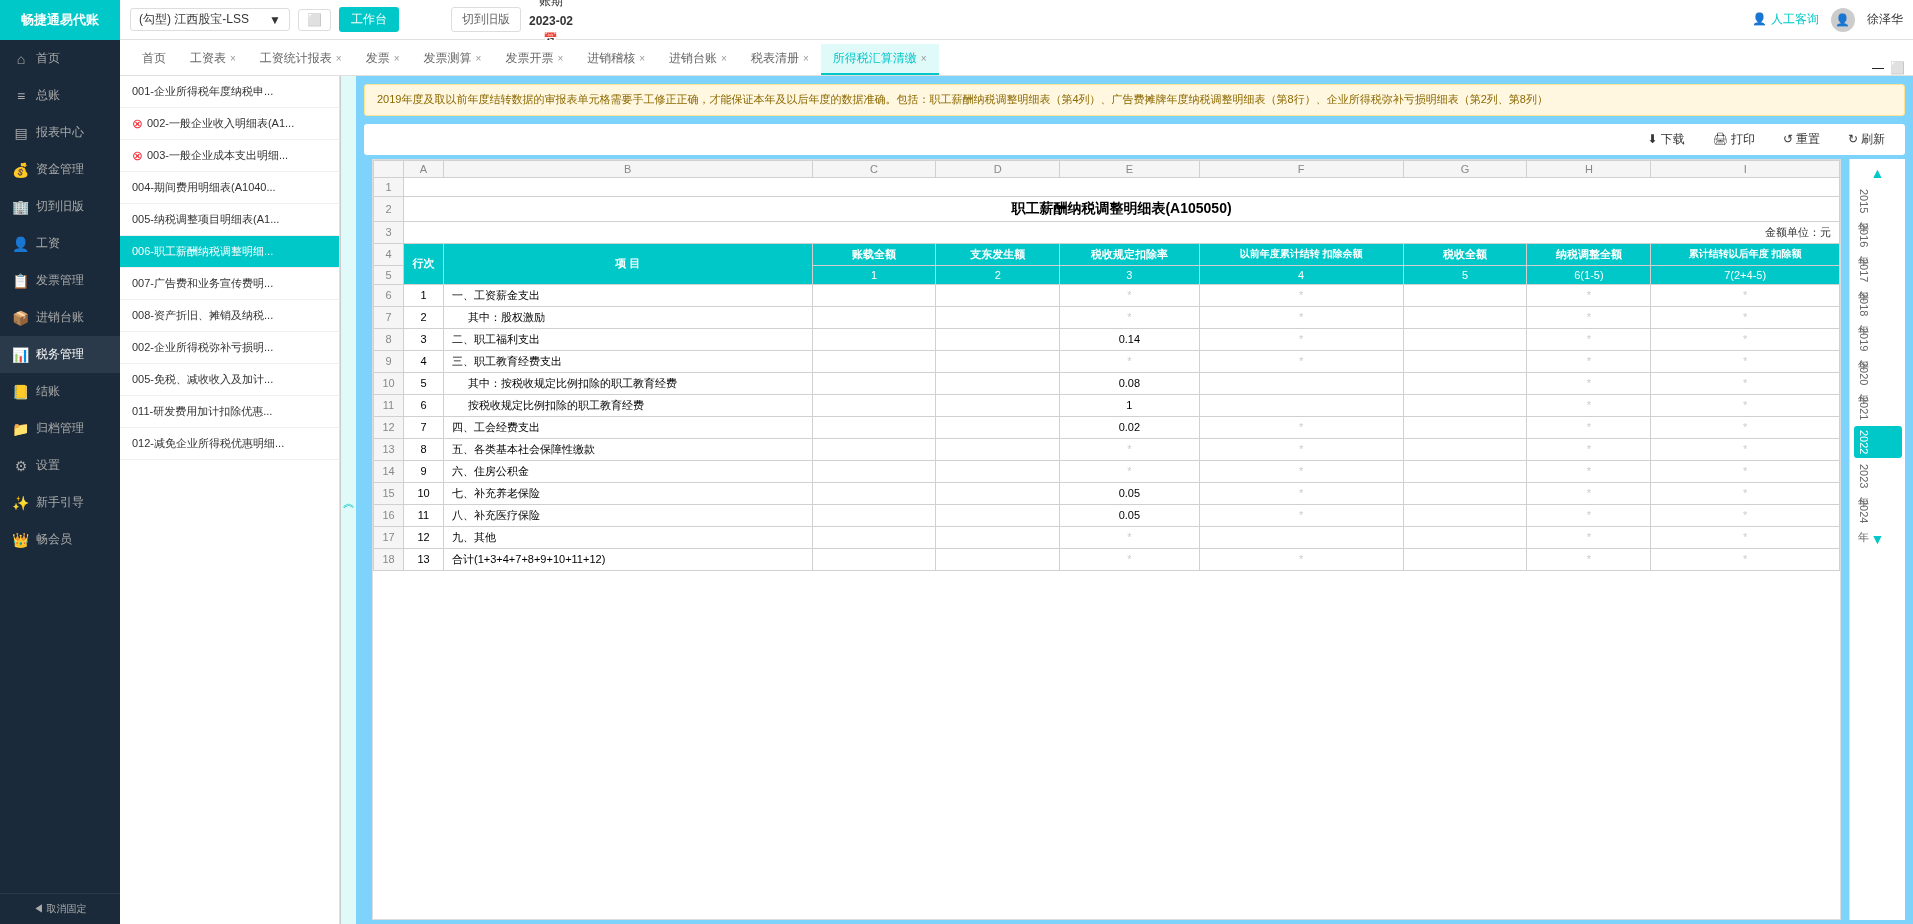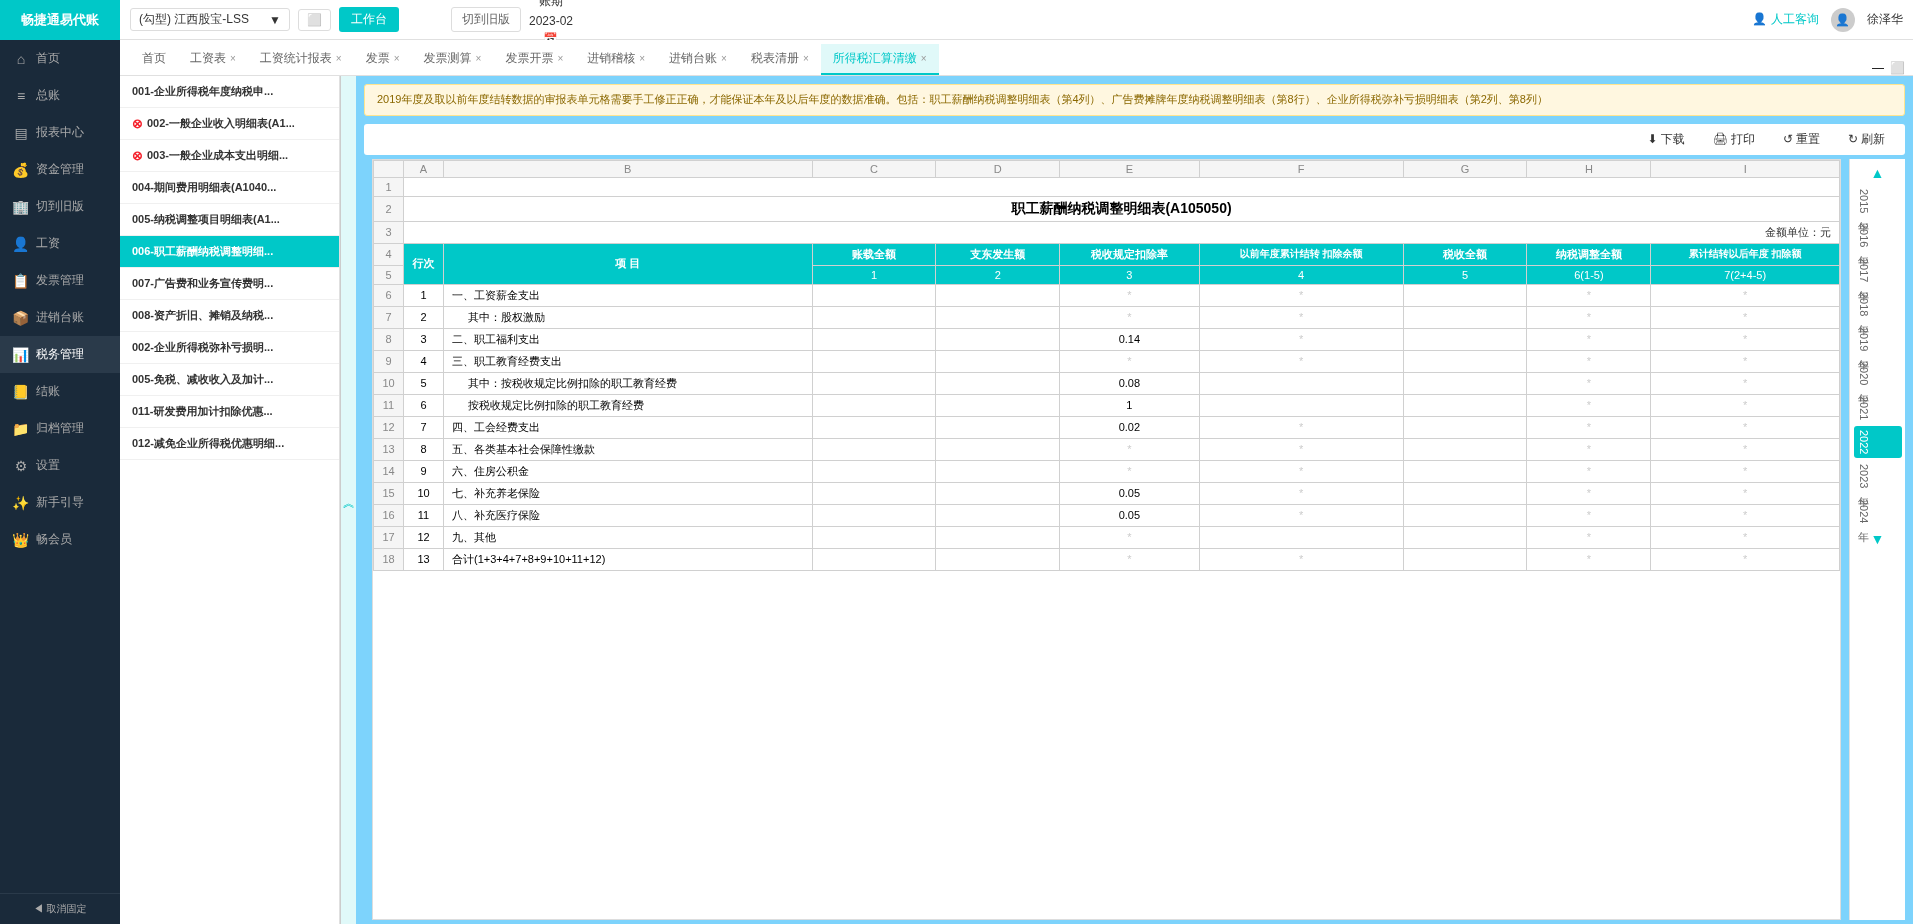--- a/index.html
+++ b/index.html
@@ -30,21 +30,21 @@
     .tab { padding: 6px 12px; font-size: 12px; color: #666; cursor: pointer; border-bottom: 2px solid transparent; white-space: nowrap; display: flex; align-items: center; gap: 4px; }
     .tab.active { color: #00c8c8; border-bottom: 2px solid #00c8c8; background: #e0f9f9; }
     .tab-close { font-size: 10px; color: #999; cursor: pointer; }
     .tabs-right { margin-left: auto; display: flex; align-items: center; padding-right: 8px; gap: 6px; }
 
     
     .content { flex: 1; display: flex; overflow: hidden; }
 
     
     .left-panel { width: 220px; background: #fff; border-right: 1px solid #e0e0e0; overflow-y: auto; flex-shrink: 0; }
-    .left-panel-item { padding: 8px 12px; font-size: 11px; color: #333; cursor: pointer; border-bottom: 1px solid #f0f0f0; display: flex; align-items: center; gap: 4px; font-weight: bold; }
+    .left-panel-item { padding: 8px 12px; font-size: 11px; color: #333; cursor: pointer; border-bottom: 1px solid #f0f0f0; display: flex; align-items: center; gap: 4px; }
     .left-panel-item.active { background: #00c8c8; color: white; }
     .left-panel-item .warning { color: #f5222d; font-size: 13px; }
 
     
     .work-area { flex: 1; display: flex; flex-direction: column; overflow: hidden; background: #7dd3fc; }
 
     
     .notice-bar { background: #fff7e0; border: 1px solid #ffe58f; padding: 6px 12px; font-size: 11px; color: #8b6800; line-height: 1.6; margin: 8px; border-radius: 3px; }
 
     
@@ -149,21 +149,21 @@
   <div class="topbar">
     <div class="topbar-company">
       <span>(勾型) 江西股宝-LSS</span>
       <span>▼</span>
     </div>
     <button style="background:white; border:1px solid #ddd; padding:3px 8px; cursor:pointer; border-radius:3px; font-size:12px;">⬜</button>
     <button class="topbar-btn">工作台</button>
     <button class="topbar-btn-outline">切到旧版</button>
     <span class="topbar-period">
       <span>账期</span>
-      <span style="font-weight:normal;">2023-02</span>
+      <span style="font-weight:bold;">2023-02</span>
       <span>📅</span>
     </span>
     <div class="topbar-right">
       <span style="color:#00c8c8; cursor:pointer;">👤 <span>人工客询</span></span>
       <span style="width:24px;height:24px;background:#ccc;border-radius:50%;display:inline-flex;align-items:center;justify-content:center;">👤</span>
       <span>徐泽华</span>
     </div>
   </div>
 
   <div class="tabs">

